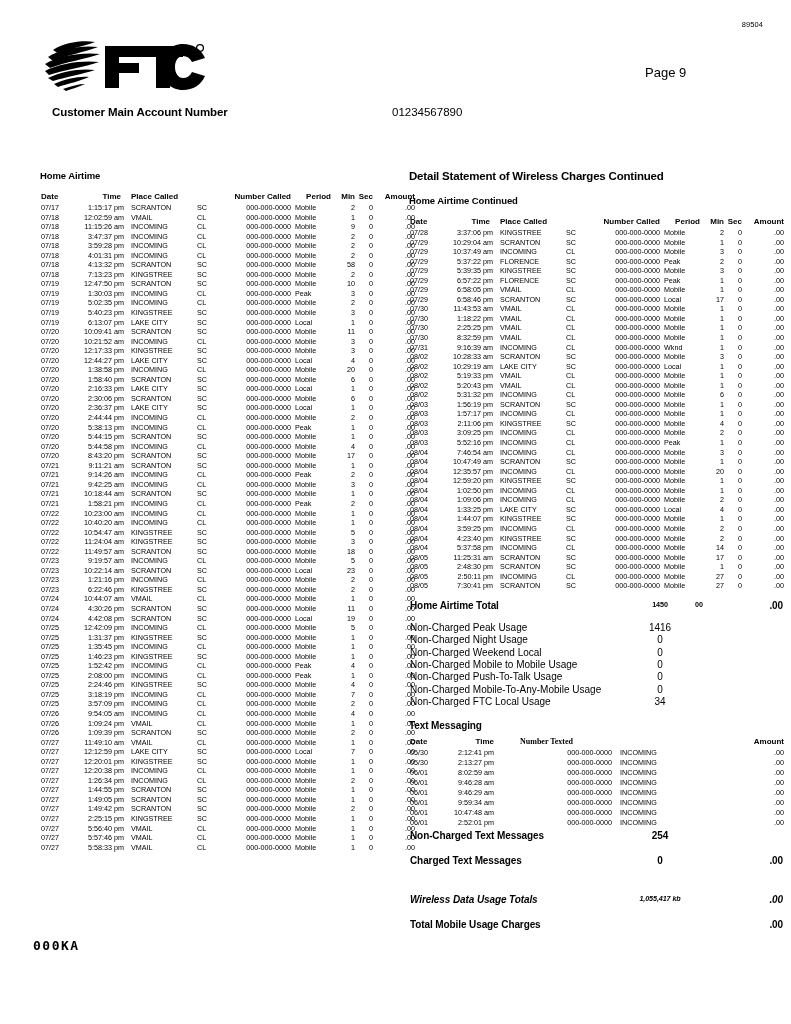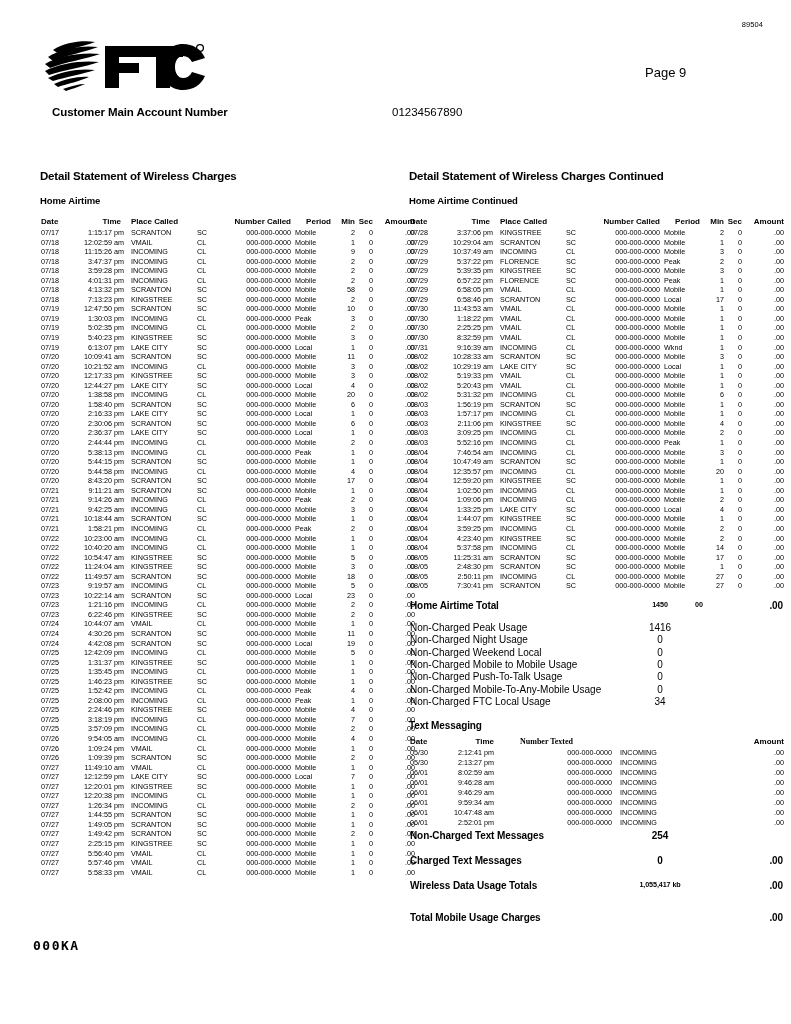--- a/index.html
+++ b/index.html
@@ -254,21 +254,20 @@
   <div class="page-number">Page 9</div>
 
   <div class="acct">
     <div class="acct-row">
       <span class="acct-label">Customer Main Account Number</span>
       <span class="acct-value">01234567890</span>
     </div>
   </div>
 
   <div class="col col-left">
-    <div class="sec-title">Detail Statement of Wireless Charges</div>
     <div class="sub-title">Home Airtime</div>
 
     <table class="calls">
       <thead>
         <tr>
           <th class="c-date">Date</th>
           <th class="c-time">Time</th>
           <th class="c-place">Place Called</th>
           <th class="c-st"></th>
           <th class="c-num">Number Called</th>
@@ -1585,26 +1584,26 @@
     <div id="totals-list">
         <div class="sum-line bold" style="margin-top: 2px;">
           <span class="sum-label">Non-Charged Text Messages</span>
           <span class="sum-v1">254</span>
         </div>
         <div class="sum-line bold" style="margin-top: 9px;">
           <span class="sum-label">Charged Text Messages</span>
           <span class="sum-v1">0</span>
           <span class="sum-v3">.00</span>
         </div>
-        <div class="sum-line bold" style="margin-top: 9px;">
+        <div class="sum-line bold" style="margin-top: 23px; font-style: italic;">
           <span class="sum-label">Wireless Data Usage Totals</span>
           <span class="sum-v1" style="font-size: 7.2px;">1,055,417 kb</span>
           <span class="sum-v3">.00</span>
         </div>
-        <div class="sum-line bold" style="margin-top: 16px;">
+        <div class="sum-line bold" style="margin-top: 9px;">
           <span class="sum-label">Total Mobile Usage Charges</span>
           <span class="sum-v3">.00</span>
         </div>
       </div>
   </div>
 
   <div class="footer-mark">000KA</div>
 
 </div>
 

